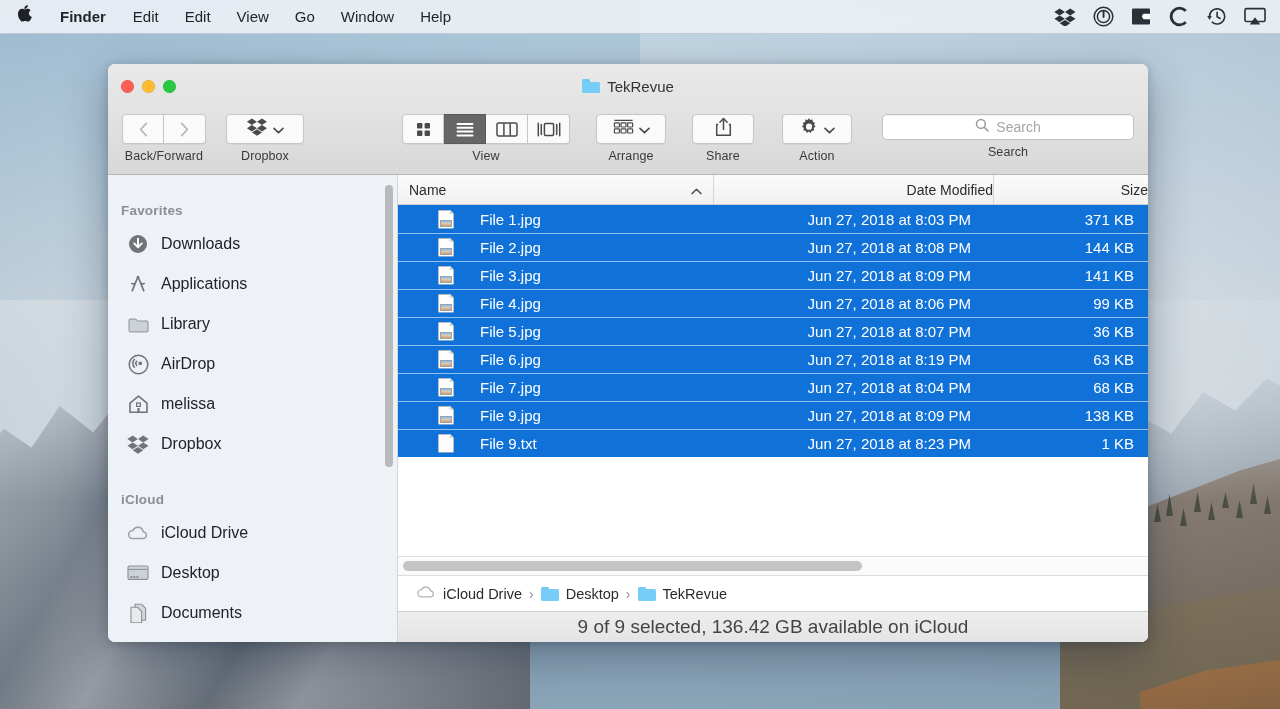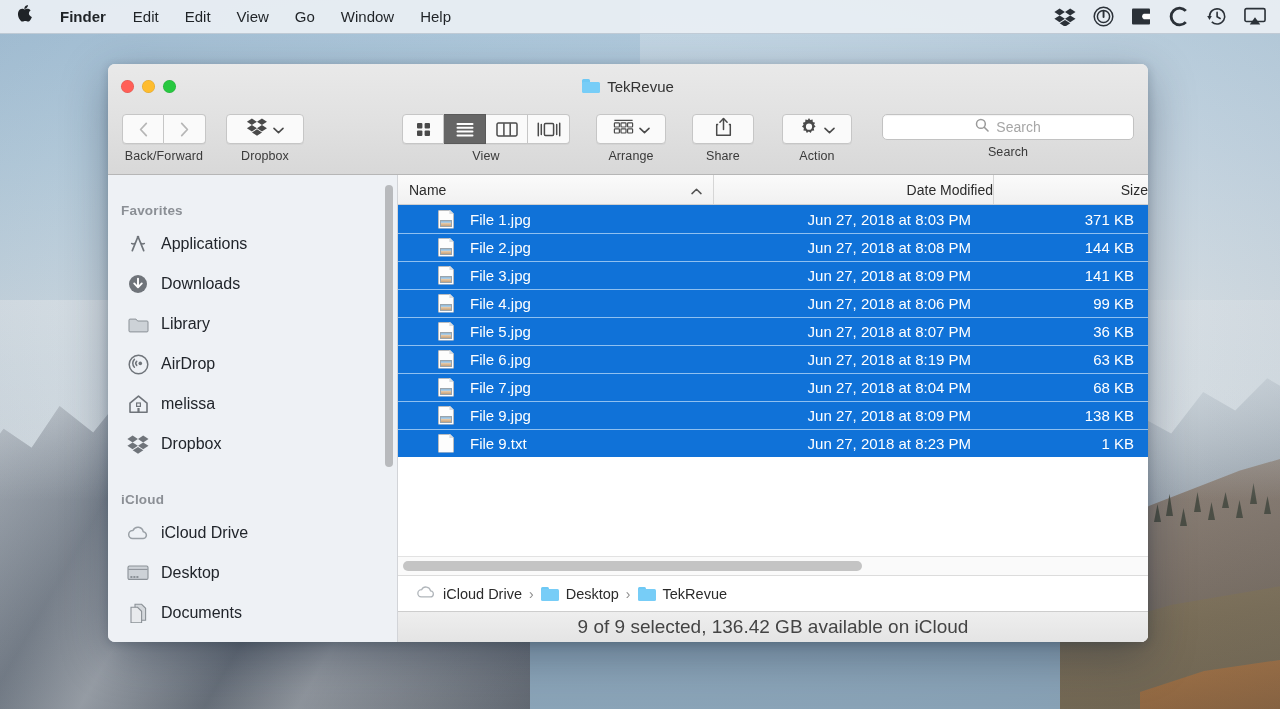--- a/index.html
+++ b/index.html
@@ -201,21 +201,21 @@
   .ch-name { width:315px; flex:0 0 315px; padding-left:11px; }
   .ch-date { width:280px; flex:0 0 280px; padding-left:14px; }
   .ch-size { flex:1 1 auto; padding-left:30px; }
   .sortcaret { position:absolute; right:11px; top:50%; transform:translateY(-50%); }
 
   
   #filelist { flex:1 1 auto; position:relative; overflow:hidden; background:#fff; }
   .row { display:flex; height:28px; align-items:center; font-size:15px; color:#1d1d1d; }
   .row.sel { background:#1072d8; color:#fff; }
   .row.sel + .row.sel { box-shadow:inset 0 1px 0 #8fc0f0; }
-  .cell-name { width:315px; flex:0 0 315px; display:flex; align-items:center; gap:16px; padding-left:40px; }
+  .cell-name { width:315px; flex:0 0 315px; display:flex; align-items:center; gap:26px; padding-left:40px; }
   .cell-date { width:280px; flex:0 0 280px; text-align:right; padding-right:22px; }
   .cell-size { flex:1 1 auto; text-align:right; padding-right:14px; }
   .doc-ico { width:16px; height:19px; position:relative; flex:0 0 16px; }
   .doc-ico .page {
     position:absolute; inset:0; background:#fdfdfd;
     border:.5px solid #b9bcc0;
     border-radius:1px;
     clip-path:polygon(0 0,72% 0,100% 24%,100% 100%,0 100%);
   }
   .doc-ico .fold {
@@ -527,36 +527,36 @@
 
   <div id="body">
 
     <div id="sidebar">
 
       <div class="sb-head">Favorites</div>
 
       <div class="sb-item">
         <span class="sb-ico">
           <svg width="20" height="20" viewBox="0 0 20 20" aria-hidden="true">
+            <circle cx="10" cy="10" r="9" fill="#6f747a"></circle>
+            <path d="M10 4.6v8.2M6.2 9.4 10 13.3l3.8-3.9" fill="none" stroke="#fff" stroke-width="1.9" stroke-linecap="round" stroke-linejoin="round"></path>
+          </svg>
+        </span>
+        <span>Downloads</span>
+      </div>
+
+      <div class="sb-item">
+        <span class="sb-ico">
+          <svg width="20" height="20" viewBox="0 0 20 20" aria-hidden="true">
             <path d="M4.3 16.6 9.3 4.2M15.7 16.6 10.7 4.2" stroke="#6f747a" stroke-width="1.7" stroke-linecap="round"></path>
             <path d="M3.6 9.4c1 0.8 2 0.8 3 0M13.4 9.4c1 0.8 2 0.8 3 0" stroke="#6f747a" stroke-width="1.4" stroke-linecap="round" fill="none"></path>
             <circle cx="10" cy="3.1" r="1.3" fill="#6f747a"></circle>
           </svg>
         </span>
         <span>Applications</span>
-      </div>
-
-      <div class="sb-item">
-        <span class="sb-ico">
-          <svg width="20" height="20" viewBox="0 0 20 20" aria-hidden="true">
-            <circle cx="10" cy="10" r="9" fill="#6f747a"></circle>
-            <path d="M10 4.6v8.2M6.2 9.4 10 13.3l3.8-3.9" fill="none" stroke="#fff" stroke-width="1.9" stroke-linecap="round" stroke-linejoin="round"></path>
-          </svg>
-        </span>
-        <span>Downloads</span>
       </div>
 
       <div class="sb-item">
         <span class="sb-ico">
           <svg width="21" height="17" viewBox="0 0 21 17" aria-hidden="true">
             <path d="M1 4.1a1 1 0 0 1 1-1h6l1.6 1.9H19a1 1 0 0 1 1 1v8.9a1 1 0 0 1-1 1H2a1 1 0 0 1-1-1z" fill="#cdd2d7" stroke="#8b9197" stroke-width="1"></path>
           </svg>
         </span>
         <span>Library</span>
       </div>

